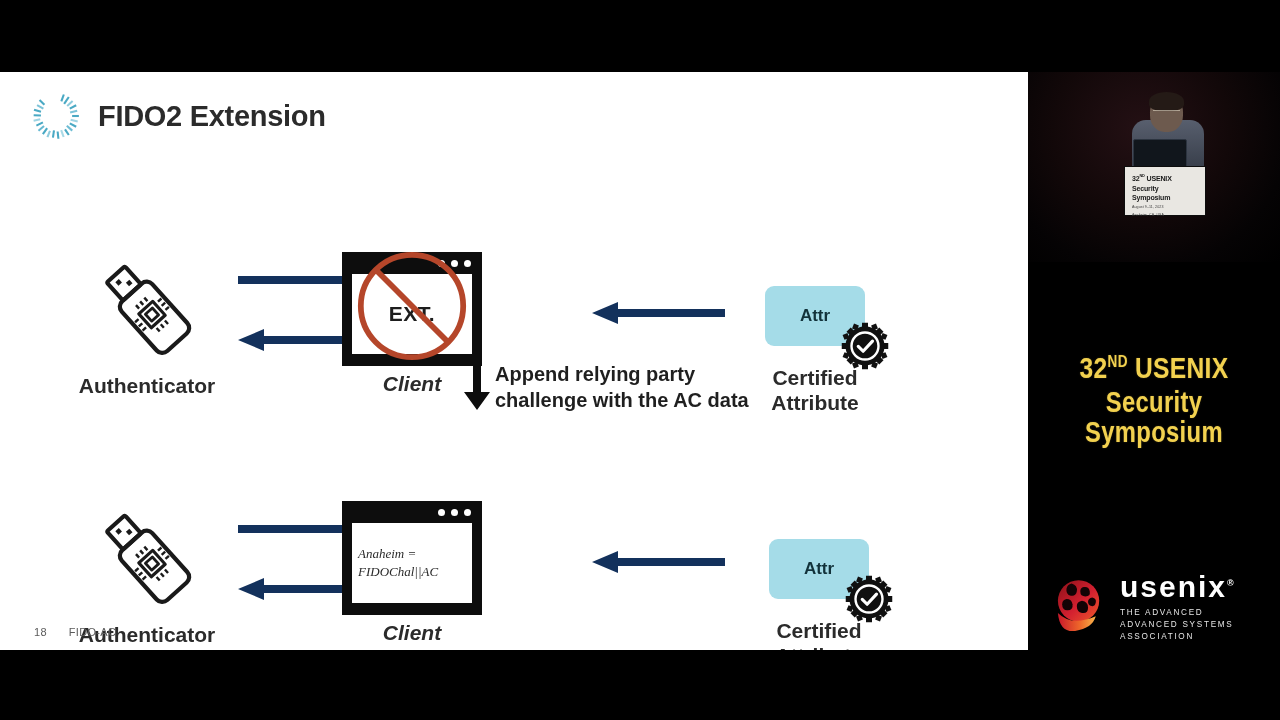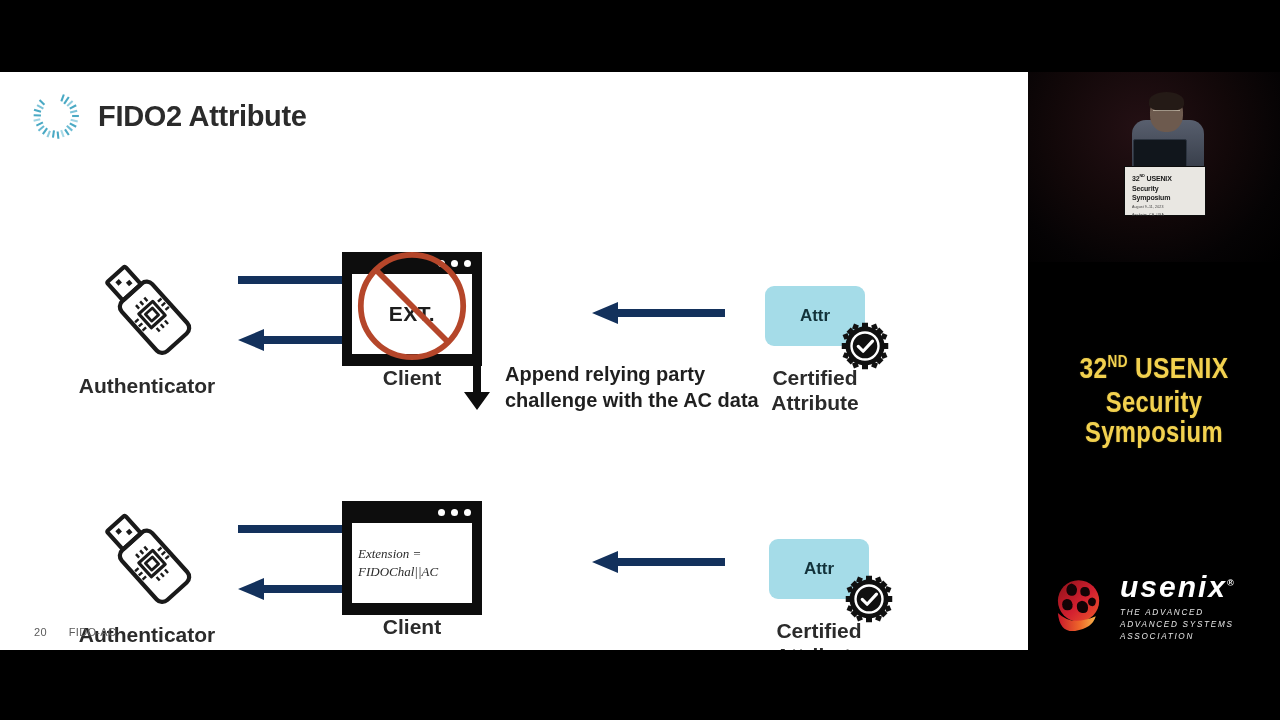--- a/index.html
+++ b/index.html
@@ -127,21 +127,21 @@
   }
   .no-sign {
     position: absolute;
     left: 50%;
     top: 54px;
     transform: translate(-50%, -50%);
     width: 128px;
     height: 128px;
     pointer-events: none;
   }
-  .client .node-label { margin-top: 0; }
+  .client .node-label { margin-top: 6px; font-style: italic; }
 
   
   .cert-attr {
     position: absolute;
     width: 210px;
     text-align: center;
   }
   .attr-box-wrap {
     position: relative;
     width: 100px;
@@ -170,21 +170,21 @@
   .cert-attr .node-label { margin-top: 14px; }
 
   
   .arrow { position: absolute; }
 
   
   .annotation {
     position: absolute;
     display: flex;
     align-items: center;
-    gap: 14px;
+    gap: 4px;
   }
   .annotation .note-text {
     font-size: 20px;
     font-weight: 700;
     color: #1f1f1f;
     line-height: 1.28;
     white-space: pre-line;
   }
 
   
@@ -323,21 +323,21 @@
   #usenix-logo {
     position: absolute;
     left: 26px;
     top: 570px;
     width: 222px;
     display: flex;
     align-items: center;
     gap: 10px;
   }
   .logo-mark { width: 56px; height: 62px; flex: none; }
-  .logo-text { padding-top: 2px; font-style: italic; }
+  .logo-text { padding-top: 2px; }
   .logo-word {
     font-size: 30px;
     font-weight: 700;
     color: #ffffff;
     letter-spacing: 2.0px;
     line-height: 1;
   }
   .logo-word .reg { font-size: 9px; vertical-align: super; letter-spacing: 0; }
   .logo-tag {
     margin-top: 5px;
@@ -377,21 +377,21 @@
             <line x1="50" y1="6" x2="50" y2="20" transform="rotate(230 50 50)" stroke="#66b9d2"></line>
             <line x1="50" y1="8" x2="50" y2="22" transform="rotate(244 50 50)"></line>
             <line x1="50" y1="6" x2="50" y2="19" transform="rotate(258 50 50)" stroke="#9ed4e3"></line>
             <line x1="50" y1="7" x2="50" y2="21" transform="rotate(272 50 50)"></line>
             <line x1="50" y1="6" x2="50" y2="20" transform="rotate(286 50 50)"></line>
             <line x1="50" y1="8" x2="50" y2="22" transform="rotate(300 50 50)" stroke="#7cc3d8"></line>
             <line x1="50" y1="6" x2="50" y2="19" transform="rotate(314 50 50)"></line>
           </g>
         </svg>
       </span>
-      <div class="slide-title">FIDO2 Attribute</div>
+      <div class="slide-title">FIDO2 Extension</div>
     </div>
 
     <div class="authenticator" style="left:27px; top:178px;">
       <div class="usb-wrap">
         <svg viewBox="0 0 120 120" width="112" height="112" aria-hidden="true">
           <g transform="rotate(-42 60 60)" fill="none" stroke="#1a1a1a" stroke-width="4.5" stroke-linejoin="round">
             <rect x="38" y="36" width="44" height="72" rx="8"></rect>
             <rect x="47" y="10" width="26" height="26" rx="2"></rect>
             <rect x="54" y="16" width="5" height="5" fill="#1a1a1a" stroke="none"></rect>
             <rect x="62" y="24" width="5" height="5" fill="#1a1a1a" stroke="none"></rect>
@@ -541,21 +541,21 @@
     </div>
 
     <div class="client" style="left:292px; top:429px;">
       <div class="browser">
         <div class="titlebar-dots">
             <i></i>
             <i></i>
             <i></i>
           </div>
         <div class="screen">
-          <span class="formula">Extension =
+          <span class="formula">Anaheim =
 FIDOChal||AC</span>
         </div>
       </div>
       <div class="node-label">Client</div>
     </div>
 
     <div class="arrow" style="left:592px; top:477px;">
       <svg width="133" height="26" viewBox="0 0 133 26" aria-hidden="true">
         <path d="M133 9 H26 V2 L0 13 L26 24 V17 H133 Z" fill="#13315c"></path>
       </svg>
@@ -590,21 +590,21 @@
             <circle cx="32" cy="32" r="18" fill="none" stroke="#ffffff" stroke-width="3.2"></circle>
             <path d="M23 32.5 L29.5 39 L42 25.5" fill="none" stroke="#ffffff" stroke-width="4.2" stroke-linecap="round" stroke-linejoin="round"></path>
           </svg>
         </span>
       </div>
       <div class="node-label" style="white-space:pre-line">Certified
 Attribute</div>
     </div>
 
     <div class="slide-footer">
-      <span>20</span>
+      <span>18</span>
       <span>FIDO-AC</span>
     </div>
   </div>
 
   <div id="rightpanel">
 
     <div id="video-tile">
       <div class="speaker-body"></div>
       <div class="speaker-head"></div>
       <div class="speaker-hair"></div>

